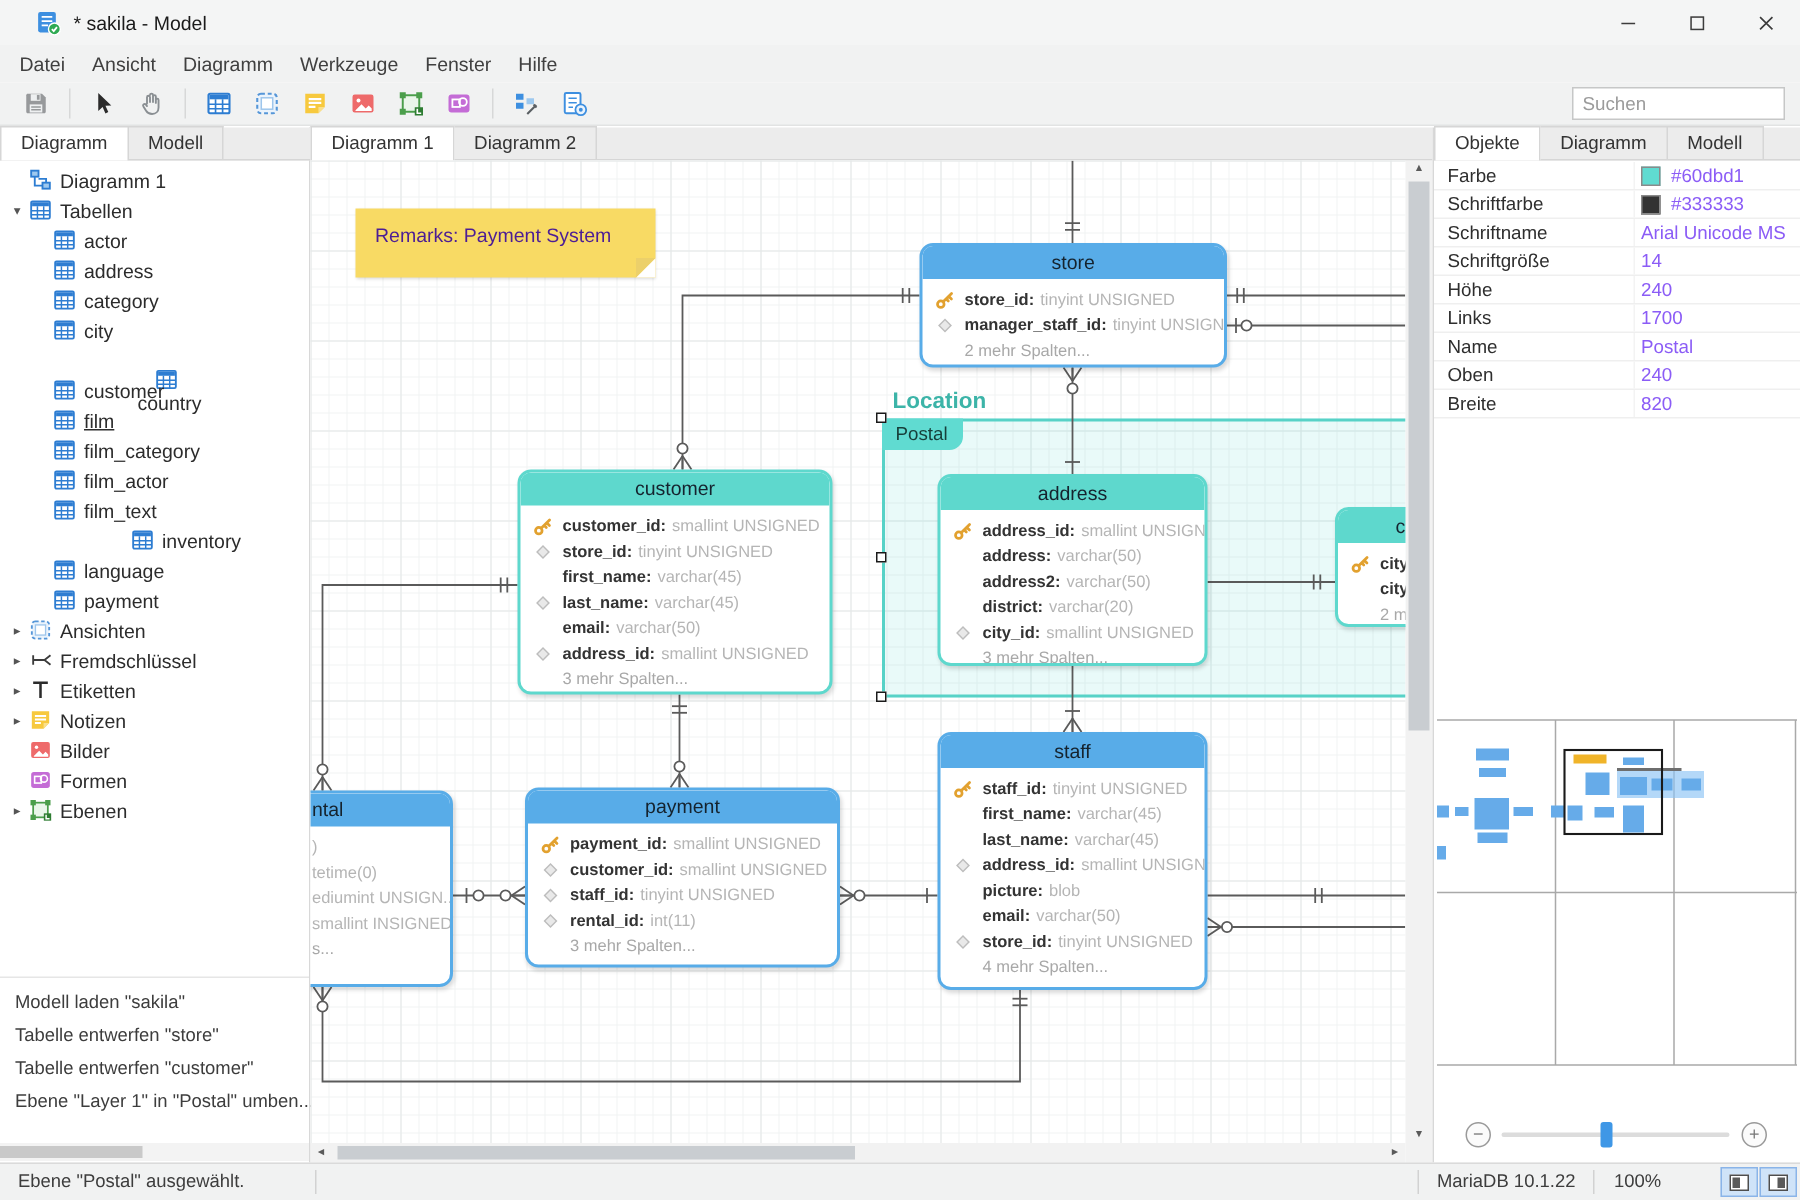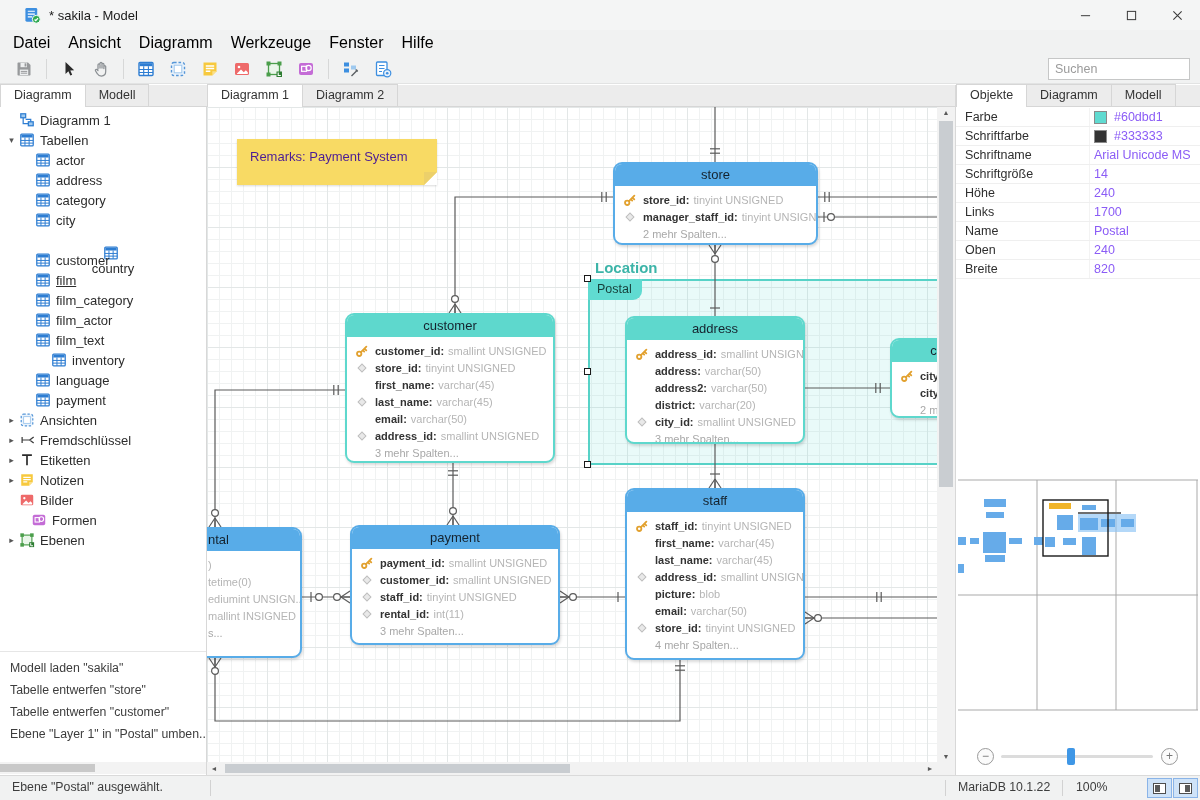--- a/index.html
+++ b/index.html
@@ -8,21 +8,21 @@
        font-family:"Liberation Sans","DejaVu Sans",sans-serif;color:#333;font-size:13px;margin:0 auto}
   
   .titlebar{position:absolute;left:0;top:0;width:1200px;height:30px;background:#f4f5f5;display:flex;align-items:center}
   .appicon{width:17px;height:17px;margin-left:24px;display:inline-block}
   .appicon svg,.tbtn svg,.ticon svg{width:100%;height:100%;display:block}
   .title{margin-left:8px;font-size:13px;color:#1a1a1a}
   .wincontrols{position:absolute;right:0;top:0;height:30px;display:flex}
   .wc{width:46px;height:30px;display:flex;align-items:center;justify-content:center}
   .wc svg{width:11px;height:11px}
   .menubar{position:absolute;left:0;top:30px;width:1200px;height:25px;background:#f1f2f2;display:flex;align-items:center;padding-left:4px}
-  .mitem{padding:3px 9px;font-size:16px;color:#000000}
+  .mitem{padding:3px 9px;font-size:13px;color:#404040}
   .toolbar{position:absolute;left:0;top:55px;width:1200px;height:29px;background:#f1f2f2;border-bottom:1px solid #e2e3e3;display:flex;align-items:center;padding-left:8px}
   .tbtn{width:24px;height:24px;padding:3px;margin:0 4px}
   .tsep{width:1px;height:20px;background:#d7d8d8;margin:0 6px}
   .search{position:absolute;right:10px;top:3px;width:142px;height:22px;background:#fff;border:1px solid #c6c7c7;display:flex;align-items:center}
   .search input{flex:1;border:none;outline:none;font-family:inherit;font-size:12.5px;color:#444;padding:0 6px;background:transparent}
   .search input::placeholder{color:#9b9b9b}
   
   .tabstrip{position:absolute;height:22px;background:#ececec;border-bottom:1px solid #d6d6d6;display:flex;align-items:flex-end}
   .tab{height:22px;line-height:20px;padding:0 13px;font-size:12.5px;color:#333;background:#ececec;border-right:1px solid #d6d6d6;border-top:1px solid #d6d6d6}
   .tab:first-child{border-left:1px solid #d6d6d6}
@@ -362,21 +362,21 @@
           <span class="arrow"></span>
           <span class="ticon">
             <svg viewBox="0 0 18 18">
               <rect x="2" y="2.5" width="14" height="13" rx="1" fill="#fff" stroke="#2d7dd2" stroke-width="1.4"></rect>
               <rect x="2.7" y="3.2" width="12.6" height="3" fill="#2d7dd2"></rect>
               <path d="M2 9.5h14M2 12.5h14M6.7 6.2v9.3M11.4 6.2v9.3" stroke="#2d7dd2" stroke-width="1.1"></path>
             </svg>
           </span>
           <span>film_text</span>
         </div>
-        <div class="trow" style="padding-left: 36px;">
+        <div class="trow" style="padding-left: 36px; margin-left: 36px;">
           <span class="arrow"></span>
           <span class="ticon">
             <svg viewBox="0 0 18 18">
               <rect x="2" y="2.5" width="14" height="13" rx="1" fill="#fff" stroke="#2d7dd2" stroke-width="1.4"></rect>
               <rect x="2.7" y="3.2" width="12.6" height="3" fill="#2d7dd2"></rect>
               <path d="M2 9.5h14M2 12.5h14M6.7 6.2v9.3M11.4 6.2v9.3" stroke="#2d7dd2" stroke-width="1.1"></path>
             </svg>
           </span>
           <span>inventory</span>
         </div>
@@ -445,21 +445,21 @@
           <span class="arrow"></span>
           <span class="ticon">
             <svg viewBox="0 0 18 18">
               <rect x="2" y="3" width="14" height="12" rx="1.5" fill="#ee6a6a"></rect>
               <circle cx="6" cy="7" r="1.3" fill="#fff"></circle>
               <path d="M4 13.5 L8 9.5 L10.8 12.3 L12.8 10.3 L14.8 12.3 V14 H4z" fill="#fff"></path>
             </svg>
           </span>
           <span>Bilder</span>
         </div>
-        <div class="trow" style="padding-left: 16px; align-items: center;">
+        <div class="trow" style="padding-left: 4px; align-items: center;">
           <span class="arrow"></span>
           <span class="ticon">
             <svg viewBox="0 0 18 18">
               <rect x="2" y="3" width="14" height="12" rx="2" fill="#c46cd6"></rect>
               <rect x="4.6" y="6.3" width="5" height="5" fill="none" stroke="#fff" stroke-width="1.2"></rect>
               <circle cx="11.6" cy="8" r="2.6" fill="none" stroke="#fff" stroke-width="1.2"></circle>
             </svg>
           </span>
           <span>Formen</span>
         </div>
@@ -810,21 +810,21 @@
             <div class="col" style="padding-left: 96px;">
               <span class="ty">)</span>
             </div>
             <div class="col" style="padding-left: 96px;">
               <span class="ty">tetime(0)</span>
             </div>
             <div class="col" style="padding-left: 96px;">
               <span class="ty">ediumint UNSIGN...</span>
             </div>
             <div class="col" style="padding-left: 96px;">
-              <span class="ty">mallint INSIGNED</span>
+              <span class="ty">smallint INSIGNED</span>
             </div>
             <div class="col more" style="padding-left: 96px;">s...</div>
           </div>
         </div>
       </div>
     <div class="note" id="note" style="left: 30px; top: 32px; width: 200px; height: 46px;">
       <span>Remarks: Payment System</span>
       <span class="cut"></span>
       <span class="fold"></span>
     </div>

